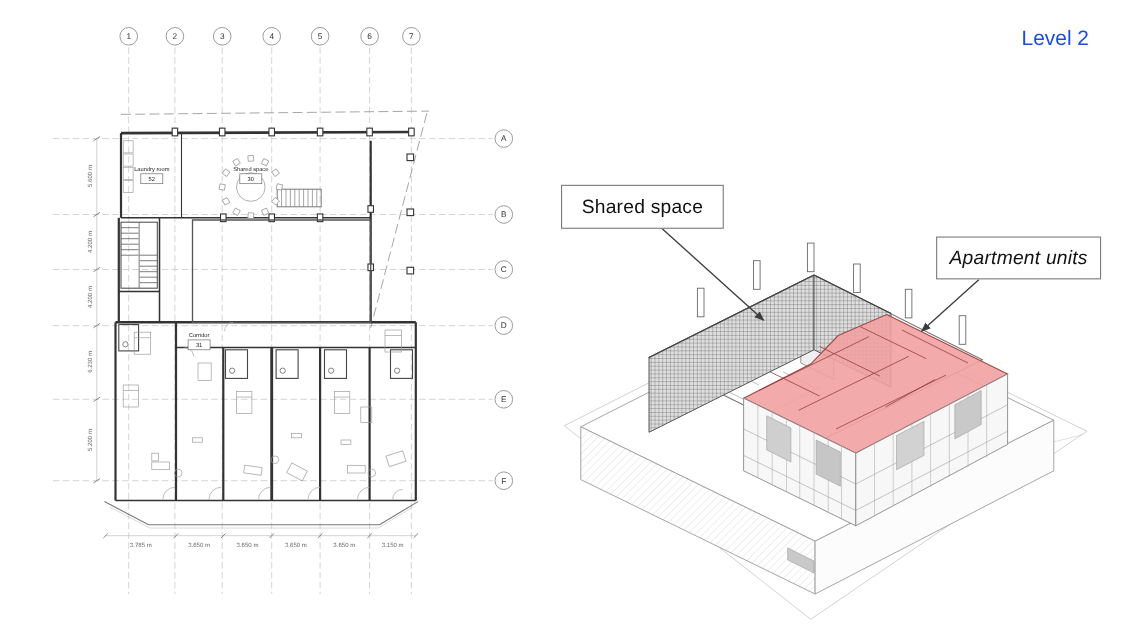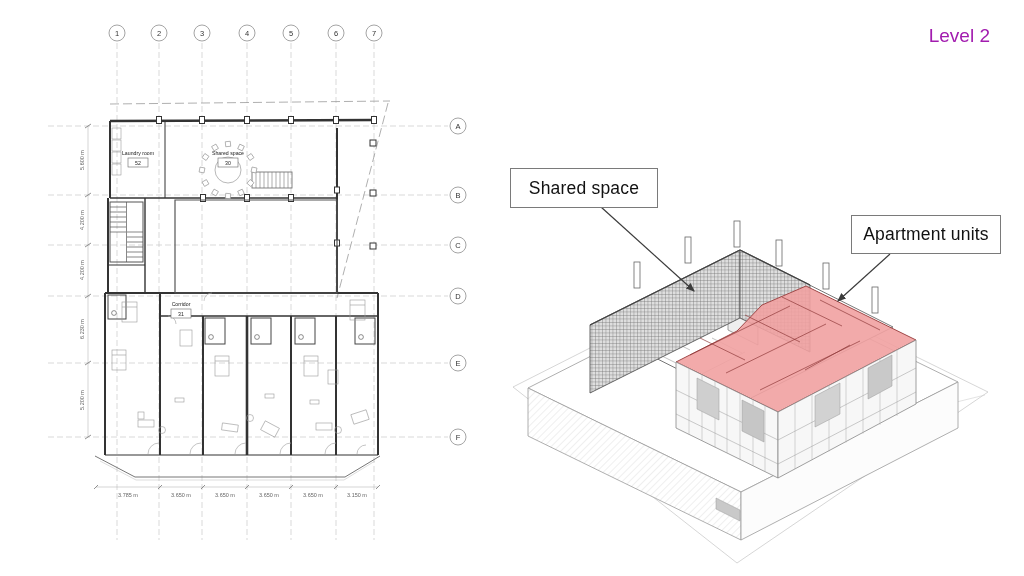--- a/index.html
+++ b/index.html
@@ -2,21 +2,21 @@
 <html><head>
 <meta charset="utf-8">
 <style>
   html,body{margin:0;padding:0;background:#fff;}
   .slide{position:relative;width:1024px;height:576px;background:#ffffff;overflow:hidden;
          font-family:"Liberation Sans", sans-serif;}
   .slide svg{position:absolute;left:0;top:0;}
   .callout{position:absolute;background:#ffffff;border:1.5px solid #7a7a7a;
            display:flex;align-items:center;justify-content:center;
            font-size:17.5px;color:#111;letter-spacing:.2px;}
-  .level-title{position:absolute;top:25px;right:34px;font-size:19px;color:#a21caf;}
+  .level-title{position:absolute;top:25px;right:34px;font-size:19px;color:#1d4ed8;}
   text{font-family:"Liberation Sans", sans-serif;}
 </style>
 </head>
 <body>
 
 <div class="slide">
 
 <svg width="1024" height="576" viewBox="0 0 1024 576">
   <defs>
     <pattern id="meshPat" width="3.5" height="3.5" patternUnits="userSpaceOnUse">
@@ -434,19 +434,19 @@
     <g stroke="#3c3c3c" stroke-width="1.2" fill="none">
       <line x1="601" y1="207" x2="694" y2="291" marker-end="url(#arw)"></line>
       <line x1="890" y1="254" x2="838" y2="301" marker-end="url(#arw)"></line>
     </g>
   </g>
 </svg>
 
 <div class="callout" style="left:510px;top:168px;width:146px;height:38px;">
   <span>Shared space</span>
 </div>
-<div class="callout" style="left:851px;top:215px;width:148px;height:37px;">
+<div class="callout" style="left:851px;top:215px;width:148px;height:37px;font-style:italic;">
   <span>Apartment units</span>
 </div>
 
 <div class="level-title">Level 2</div>
 
 </div>
 
 </body></html>

